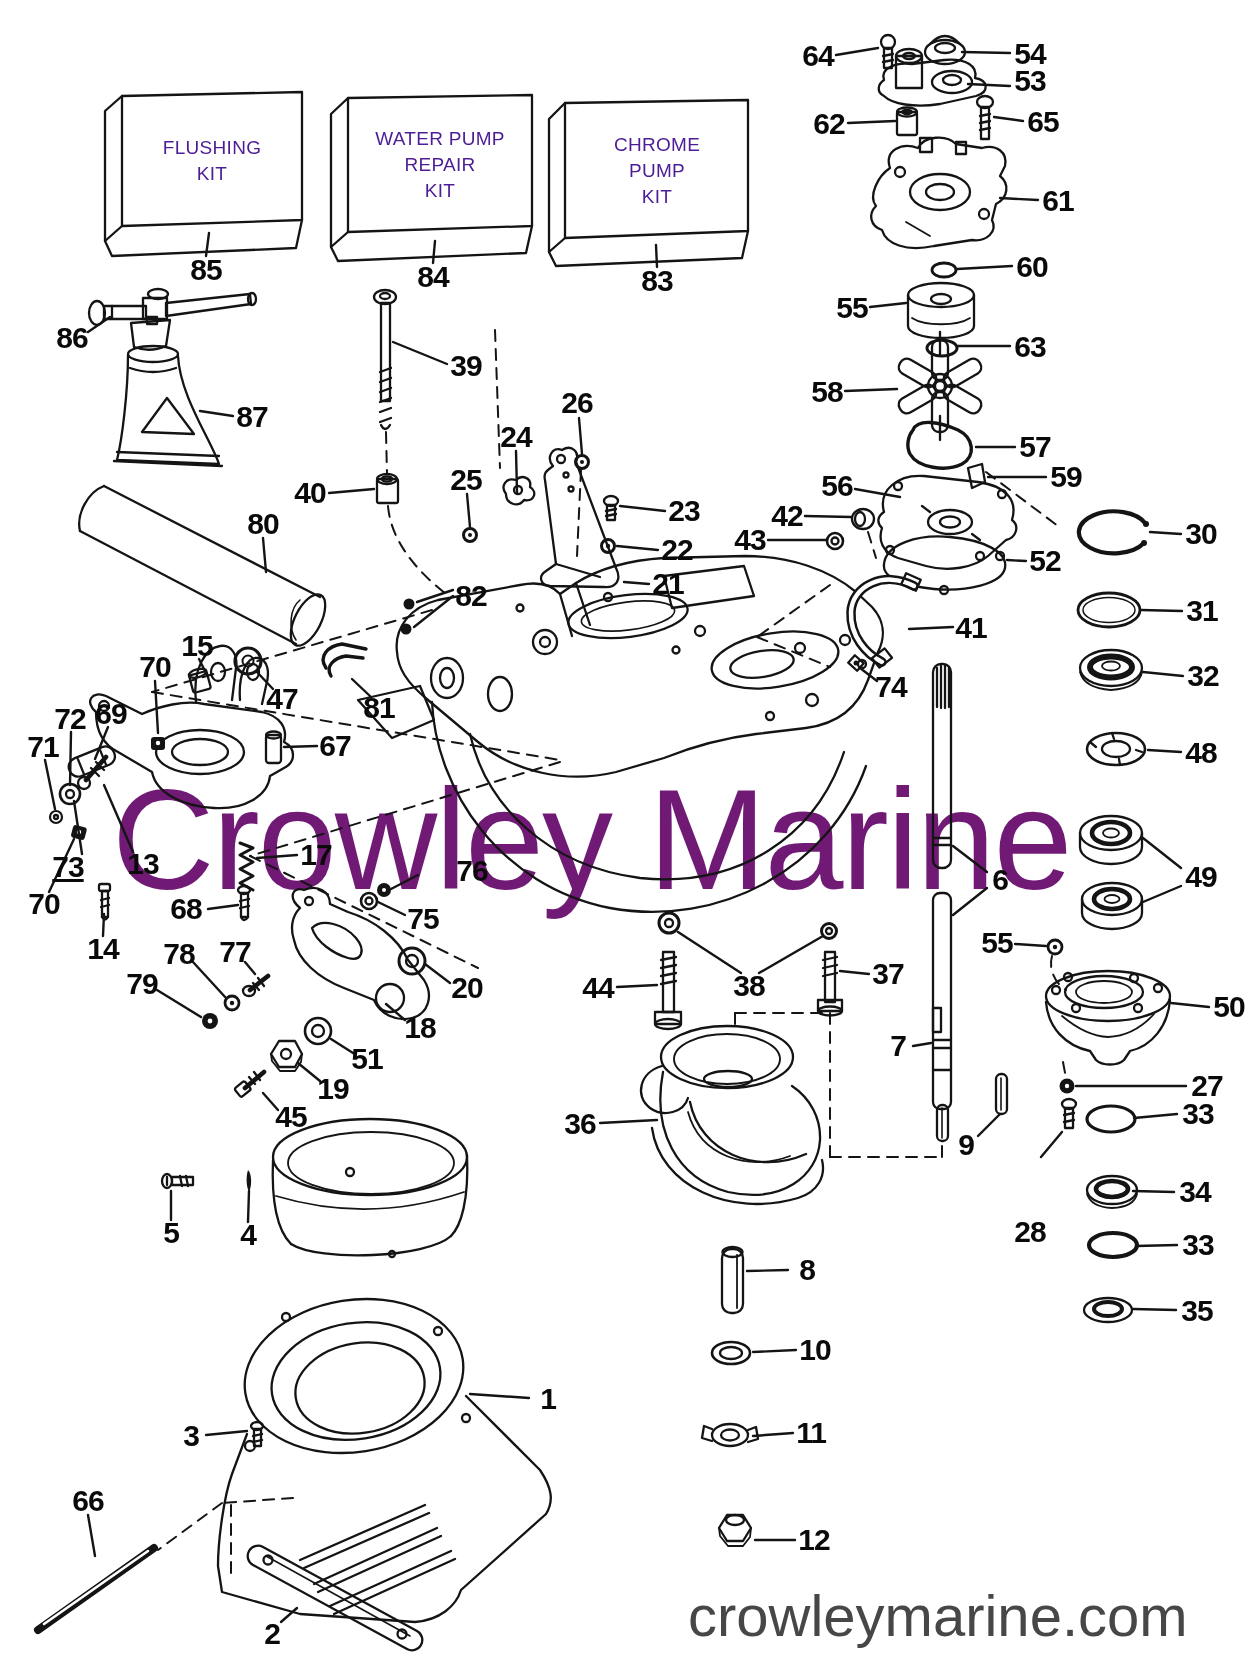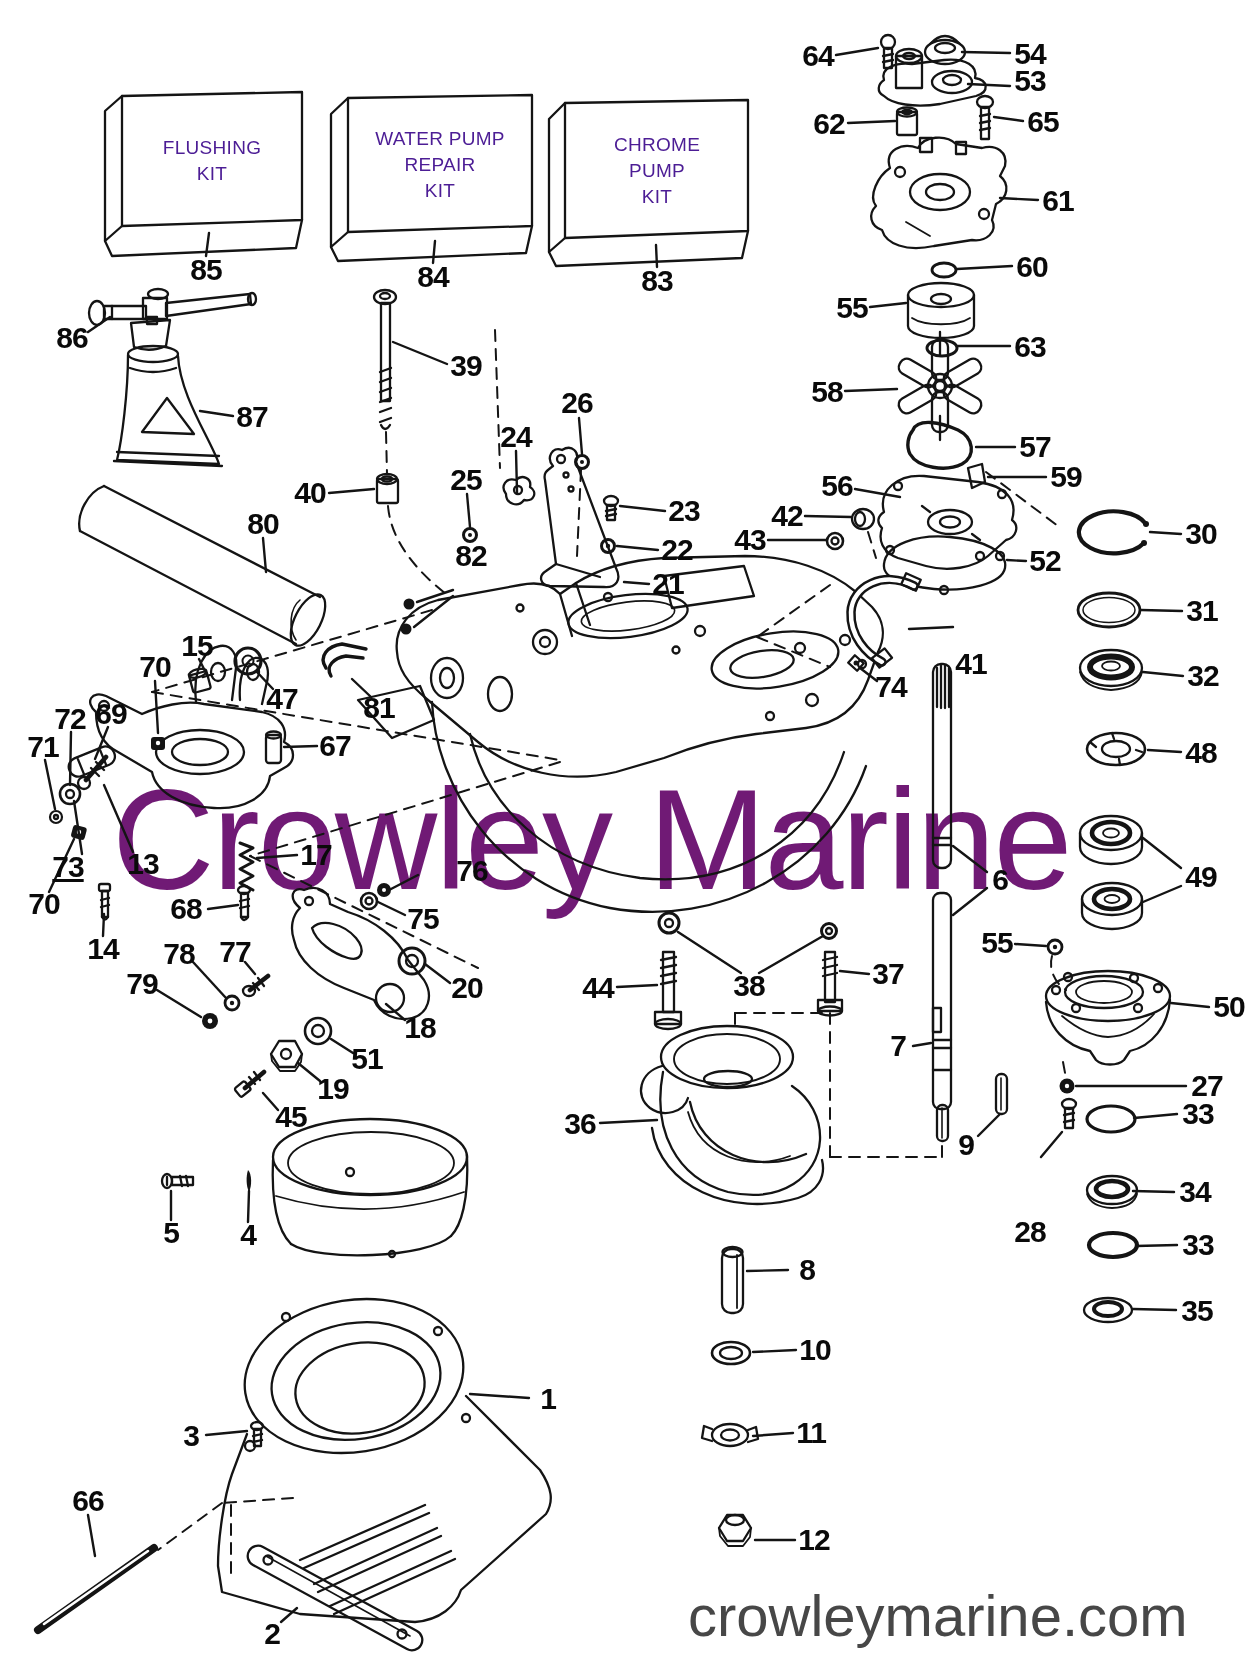--- a/index.html
+++ b/index.html
@@ -724,21 +724,21 @@
       <div class="pn" style="left: 827px; top: 392px;">58</div>
       <div class="pn" style="left: 1035px; top: 447px;">57</div>
       <div class="pn" style="left: 1066px; top: 477px;">59</div>
       <div class="pn" style="left: 837px; top: 486px;">56</div>
       <div class="pn" style="left: 787px; top: 516px;">42</div>
       <div class="pn" style="left: 750px; top: 540px;">43</div>
       <div class="pn" style="left: 1045px; top: 561px;">52</div>
       <div class="pn" style="left: 1201px; top: 534px;">30</div>
       <div class="pn" style="left: 1202px; top: 611px;">31</div>
       <div class="pn" style="left: 1203px; top: 676px;">32</div>
-      <div class="pn" style="left: 971px; top: 664px;">41</div>
+      <div class="pn" style="left: 971px; top: 628px;">41</div>
       <div class="pn" style="left: 891px; top: 687px;">74</div>
       <div class="pn" style="left: 1201px; top: 753px;">48</div>
       <div class="pn" style="left: 1000px; top: 880px;">6</div>
       <div class="pn" style="left: 1201px; top: 877px;">49</div>
       <div class="pn" style="left: 997px; top: 943px;">55</div>
       <div class="pn" style="left: 1229px; top: 1007px;">50</div>
       <div class="pn" style="left: 898px; top: 1046px;">7</div>
       <div class="pn" style="left: 1207px; top: 1086px;">27</div>
       <div class="pn" style="left: 1198px; top: 1114px;">33</div>
       <div class="pn" style="left: 1030px; top: 1232px;">28</div>
@@ -761,21 +761,21 @@
       <div class="pn" style="left: 807px; top: 1270px;">8</div>
       <div class="pn" style="left: 815px; top: 1350px;">10</div>
       <div class="pn" style="left: 811px; top: 1433px;">11</div>
       <div class="pn" style="left: 814px; top: 1540px;">12</div>
       <div class="pn" style="left: 206px; top: 270px;">85</div>
       <div class="pn" style="left: 433px; top: 277px;">84</div>
       <div class="pn" style="left: 657px; top: 281px;">83</div>
       <div class="pn" style="left: 72px; top: 338px;">86</div>
       <div class="pn" style="left: 252px; top: 417px;">87</div>
       <div class="pn" style="left: 263px; top: 524px;">80</div>
-      <div class="pn" style="left: 471px; top: 556px;">82</div>
+      <div class="pn" style="left: 471px; top: 596px;">82</div>
       <div class="pn" style="left: 197px; top: 646px;">15</div>
       <div class="pn" style="left: 155px; top: 667px;">70</div>
       <div class="pn" style="left: 282px; top: 699px;">47</div>
       <div class="pn" style="left: 379px; top: 708px;">81</div>
       <div class="pn" style="left: 70px; top: 719px;">72</div>
       <div class="pn" style="left: 111px; top: 714px;">69</div>
       <div class="pn" style="left: 43px; top: 747px;">71</div>
       <div class="pn" style="left: 335px; top: 746px;">67</div>
       <div class="pn" style="left: 68px; top: 867px; text-decoration: underline;">73</div>
       <div class="pn" style="left: 143px; top: 864px;">13</div>

